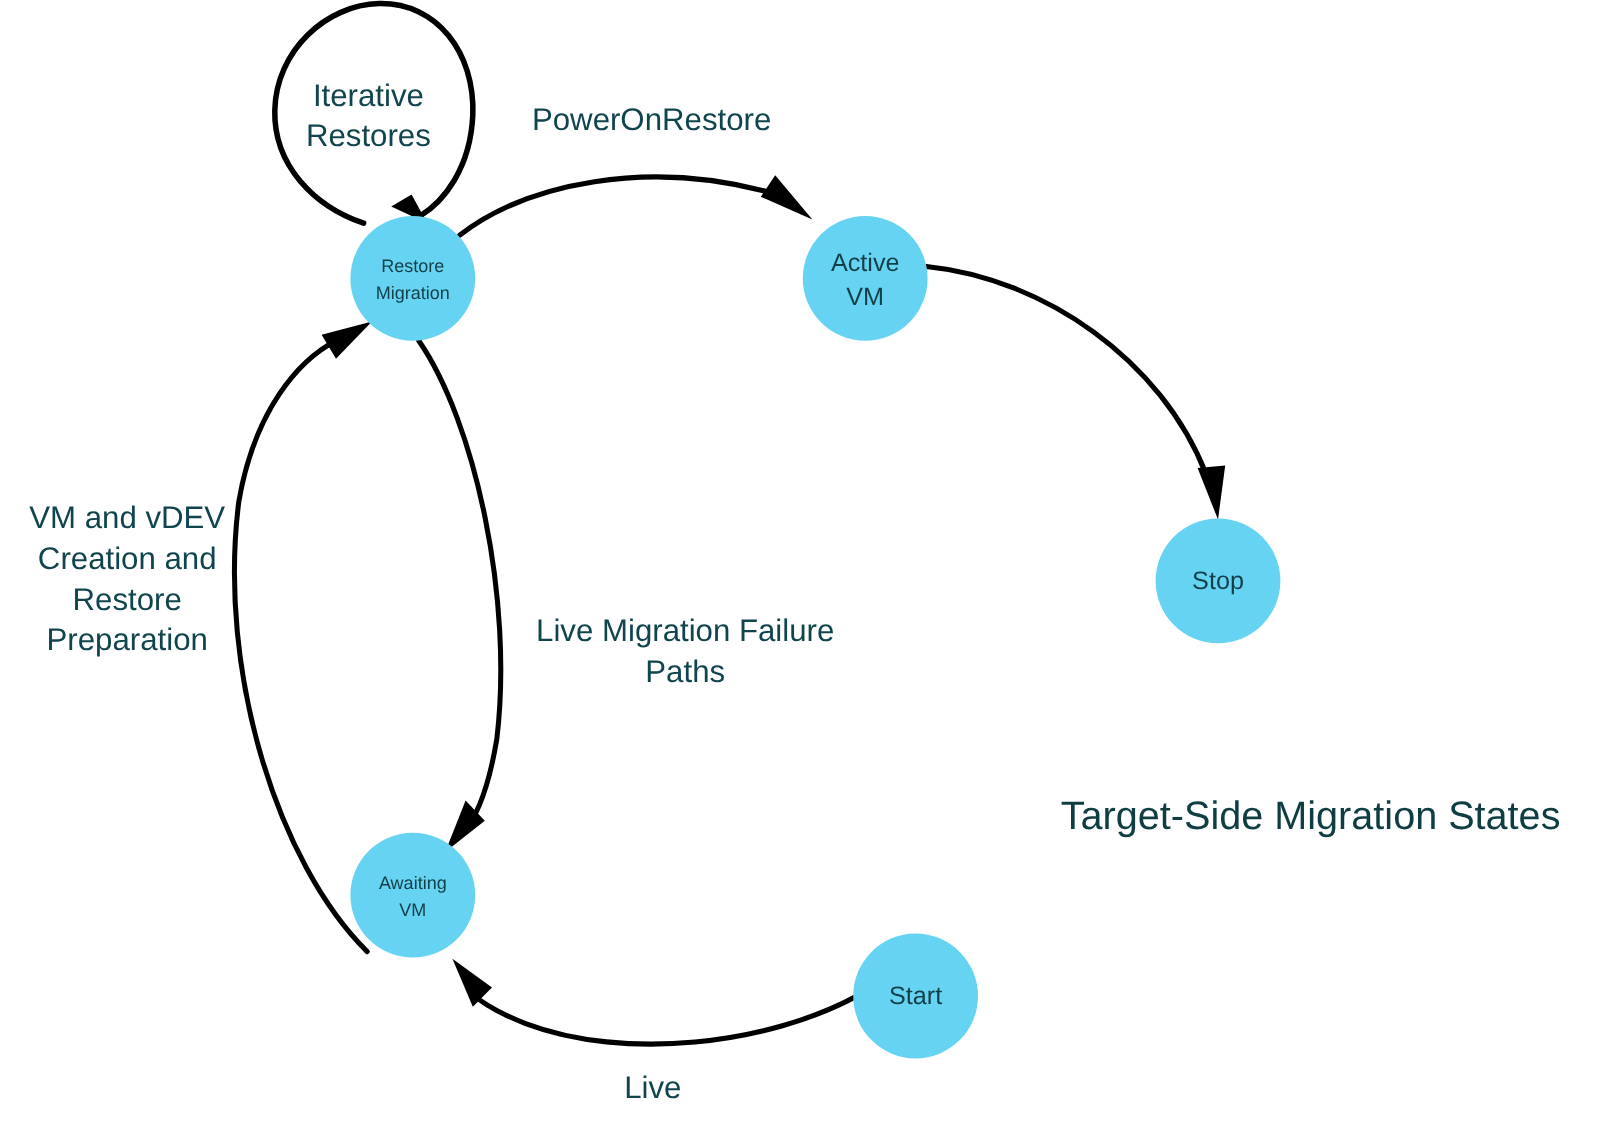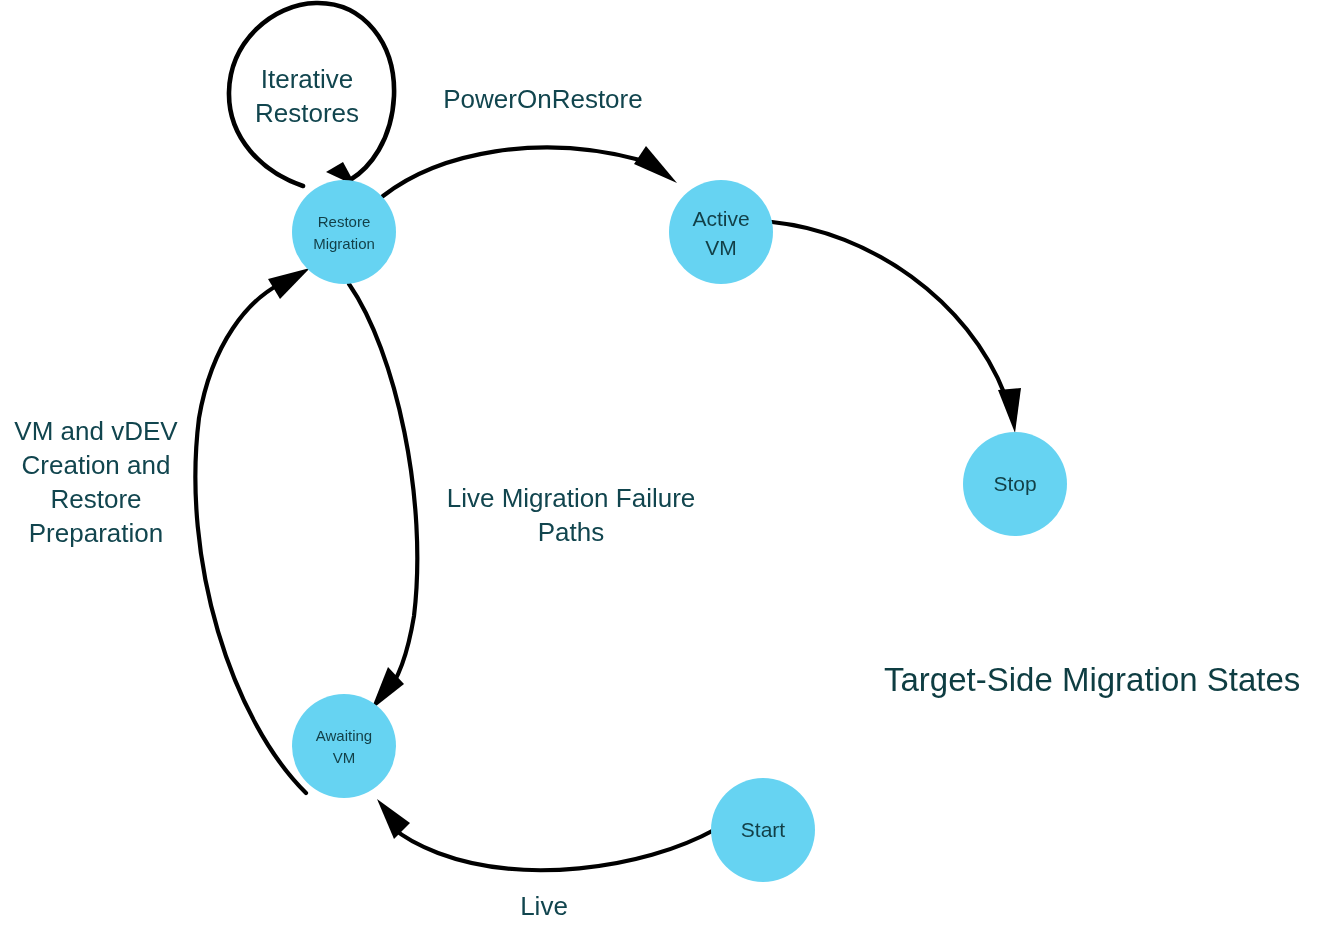--- a/index.html
+++ b/index.html
@@ -154,25 +154,25 @@
     </g>
 
   </svg>
 
   <div class="edge-label" style="left:442px; top:82px; width:202px;">PowerOnRestore</div>
 
   <div class="edge-label" style="left:243px; top:62px; width:128px;">Iterative
 Restores</div>
 
 
-  <div class="edge-label" style="left:6px; top:414px; width:180px;">VM and vDEV
+  <div class="edge-label" style="left:16px; top:414px; width:180px;">VM and vDEV
 Creation and
 Restore
 Preparation</div>
 
-  <div class="edge-label" style="left:437px; top:481px; width:268px;">Live Migration Failure
+  <div class="edge-label" style="left:437px; top:508px; width:268px;">Live Migration Failure
 Paths</div>
 
   <div class="edge-label" style="left:506px; top:889px; width:76px;">Live</div>
 
   <div class="diagram-title" style="left:884px; top:660px;">Target-Side Migration States</div>
 
 </div>
 
 </body></html>

